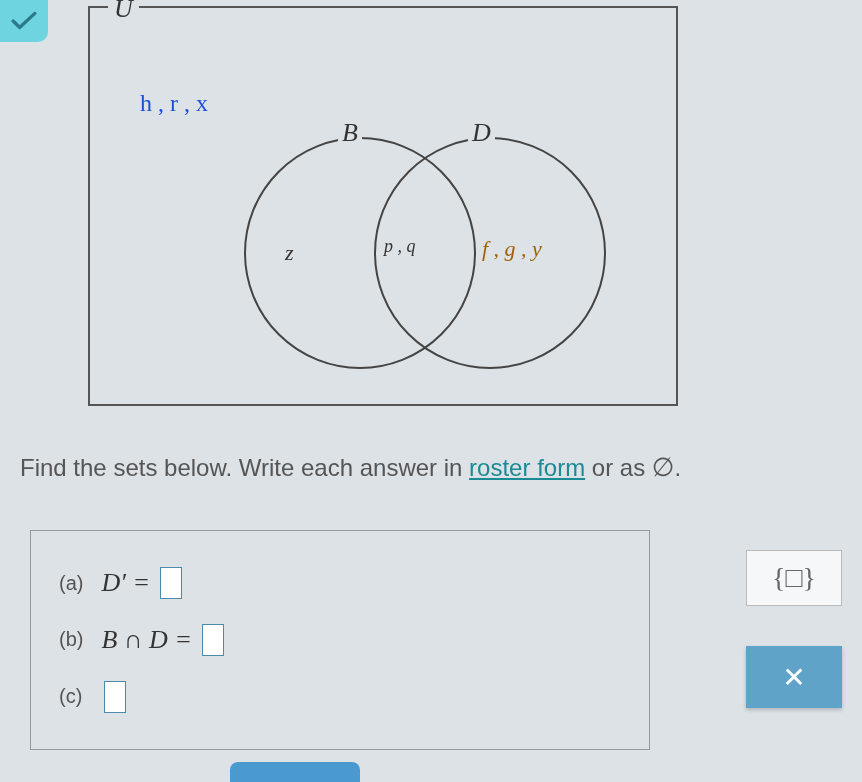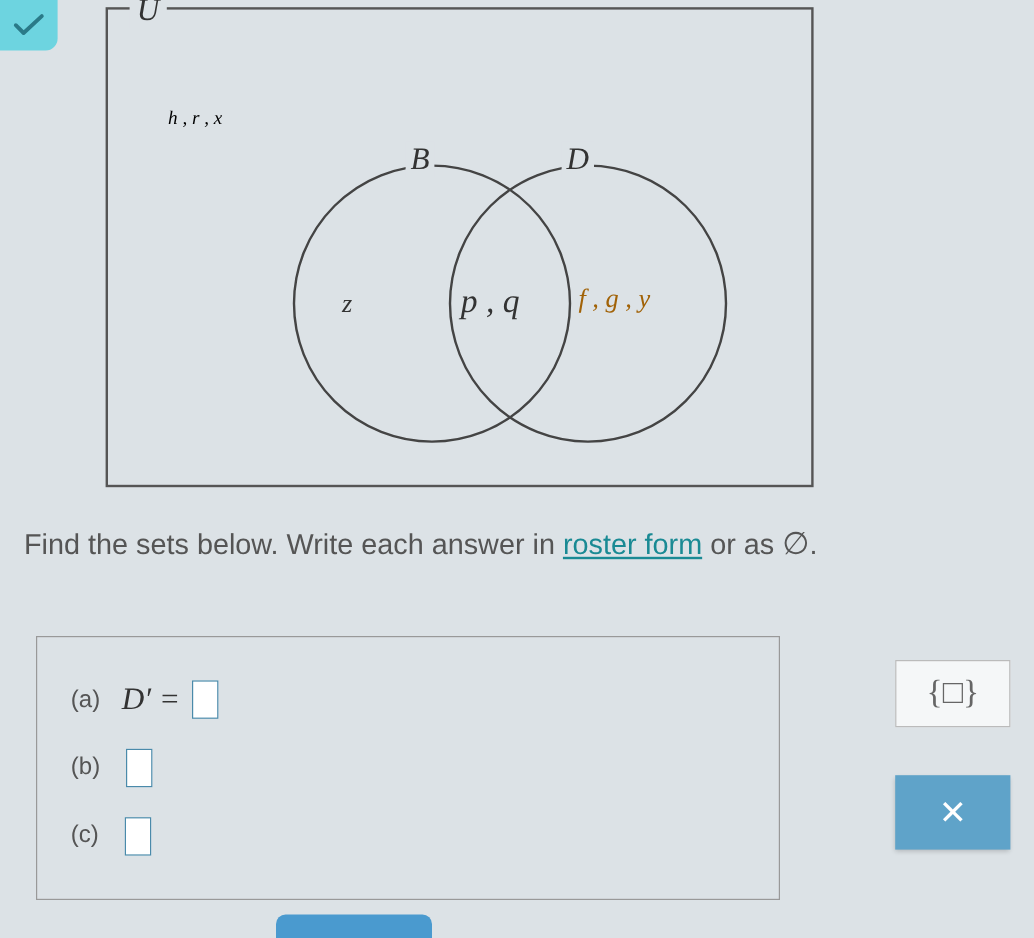--- a/index.html
+++ b/index.html
@@ -48,24 +48,23 @@
       padding: 0 6px;
       font-style: italic;
       font-family: 'Times New Roman', serif;
       font-size: 26px;
       color: #333;
     }
     .outside-elements {
       position: absolute;
       top: 82px;
       left: 50px;
-      font-style: italic;
-      font-family: 'Times New Roman', serif;
-      font-size: 16px;
-      color: #000000;
+      font-family: 'Times New Roman', serif;
+      font-size: 24px;
+      color: #1d4ed8;
     }
     .venn-svg {
       position: absolute;
       top: 110px;
       left: 140px;
     }
     .b-label {
       position: absolute;
       top: 110px;
       left: 248px;
@@ -95,35 +94,35 @@
       font-family: 'Times New Roman', serif;
       font-size: 22px;
       color: #333;
     }
     .intersection-elem {
       position: absolute;
       top: 228px;
       left: 294px;
       font-style: italic;
       font-family: 'Times New Roman', serif;
-      font-size: 28px;
+      font-size: 18px;
       color: #333;
     }
     .d-only {
       position: absolute;
       top: 228px;
       left: 392px;
       font-style: italic;
       font-family: 'Times New Roman', serif;
       font-size: 22px;
       color: #a16207;
     }
     .instruction {
       position: absolute;
-      top: 438px;
+      top: 452px;
       left: 20px;
       font-size: 24px;
       color: #555;
       font-family: Verdana, sans-serif;
     }
     .roster-link {
       color: #1a8a94;
       text-decoration: underline;
       cursor: pointer;
     }
@@ -244,20 +243,21 @@
 </div>
 
 <div class="answer-box">
   <div class="answer-row">
     <span class="part-label">(a)</span>
     <span class="math-expr">D′ =</span>
     <span class="input-box"></span>
   </div>
   <div class="answer-row">
     <span class="part-label">(b)</span>
+    <span class="math-expr">B ∩ D =</span>
     <span class="input-box"></span>
   </div>
   <div class="answer-row">
     <span class="part-label">(c)</span>
     <span class="input-box"></span>
   </div>
 </div>
 
 <div class="side-buttons">
   <div class="bracket-btn">

